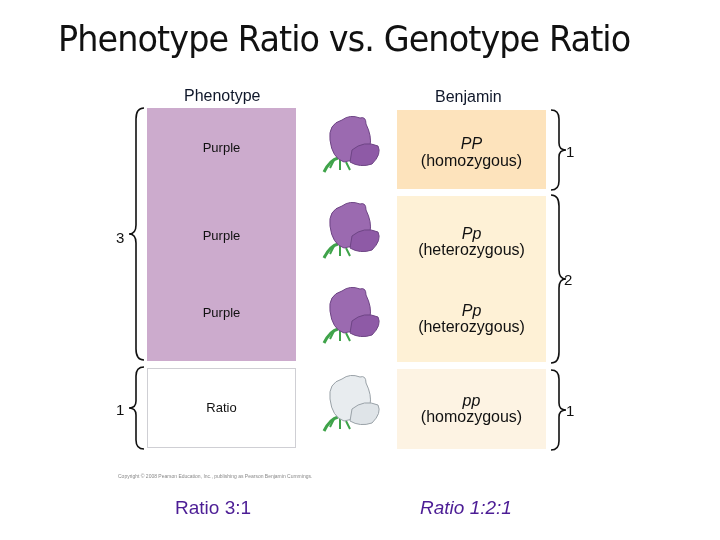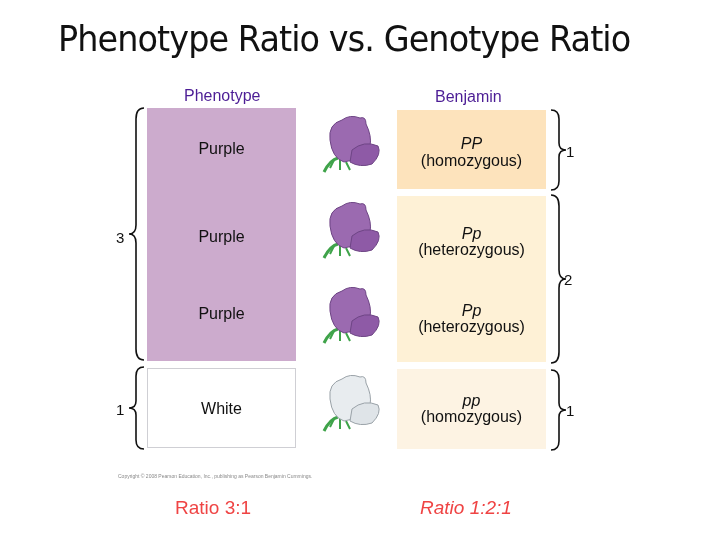--- a/index.html
+++ b/index.html
@@ -1,45 +1,45 @@
 <!DOCTYPE html>
 <html><head>
 <meta charset="utf-8">
 <style>
   html, body { margin:0; padding:0; }
   body { width:720px; height:540px; background:#ffffff; position:relative; overflow:hidden;
          font-family:"Liberation Sans", sans-serif; color:#111; }
   .title { position:absolute; left:58px; top:18px; font-size:36px; font-family:"DejaVu Sans", sans-serif;
            letter-spacing:-1px; color:#111; white-space:nowrap; transform:scaleX(0.93); transform-origin:left top; }
-  .col-head { position:absolute; font-size:16px; color:#4c1d95; }
+  .col-head { position:absolute; font-size:16px; color:#0f172a; }
   .box { position:absolute; box-sizing:border-box; }
-  .lbl { position:absolute; font-size:16px; text-align:center; width:100%; }
+  .lbl { position:absolute; font-size:13px; text-align:center; width:100%; }
   .gt { position:absolute; width:100%; text-align:center; font-size:16px; line-height:16px; }
   .gt i { font-style:italic; }
   .num { position:absolute; font-size:15px; }
   .flower { position:absolute; width:70px; height:70px; }
   .copyright { position:absolute; left:118px; top:473px; font-size:5px; color:#888; white-space:nowrap; }
-  .ratio { position:absolute; font-size:19px; color:#ef4444; }
+  .ratio { position:absolute; font-size:19px; color:#4c1d95; }
   svg.brace { position:absolute; overflow:visible; }
 </style>
 </head>
 <body>
 
 <div class="title">Phenotype Ratio vs. Genotype Ratio</div>
 
 <div class="col-head" style="left:184px; top:87px;">Phenotype</div>
 <div class="col-head" style="left:435px; top:88px;">Benjamin</div>
 
 <div class="box" style="left:147px; top:108px; width:149px; height:253px; background:#ccabcd;">
   <div class="lbl" style="top:32px;">Purple</div>
   <div class="lbl" style="top:120px;">Purple</div>
   <div class="lbl" style="top:197px;">Purple</div>
 </div>
 <div class="box" style="left:147px; top:368px; width:149px; height:80px; background:#fff; border:1px solid #cfcfd4;">
-  <div class="lbl" style="top:31px;">White</div>
+  <div class="lbl" style="top:31px;">Ratio</div>
 </div>
 
 <svg class="brace" style="left:127px; top:107px;" width="20" height="255">
   <path d="M17 1 Q9 1 9 12 L9 118 Q9 127 2 127 Q9 127 9 136 L9 242 Q9 253 17 253" fill="none" stroke="#111" stroke-width="1.6"></path>
 </svg>
 <div class="num" style="left:116px; top:229px;">3</div>
 <svg class="brace" style="left:127px; top:366px;" width="20" height="84">
   <path d="M17 1 Q9 1 9 10 L9 35 Q9 42 2 42 Q9 42 9 49 L9 74 Q9 83 17 83" fill="none" stroke="#111" stroke-width="1.6"></path>
 </svg>
 <div class="num" style="left:116px; top:401px;">1</div>

